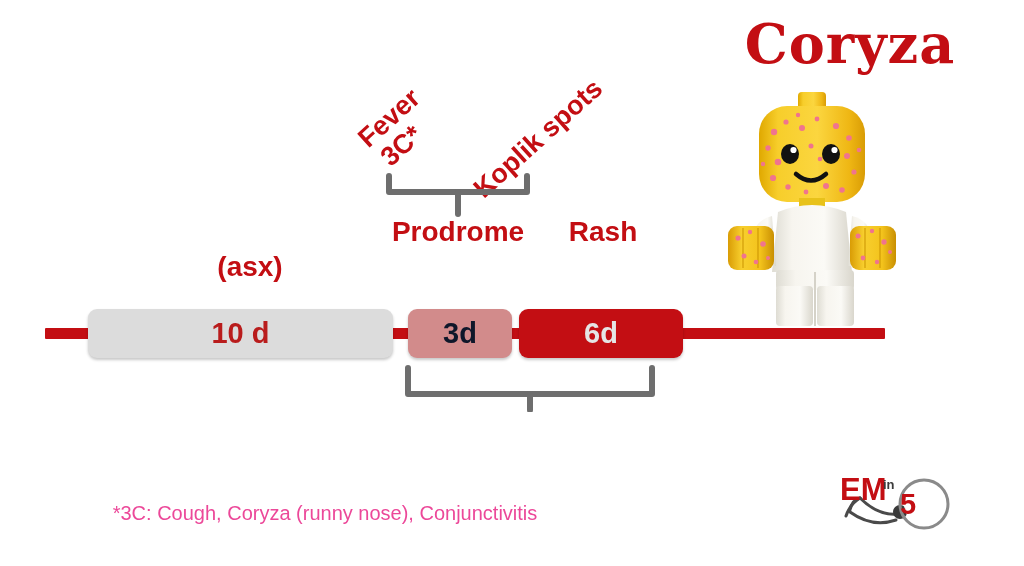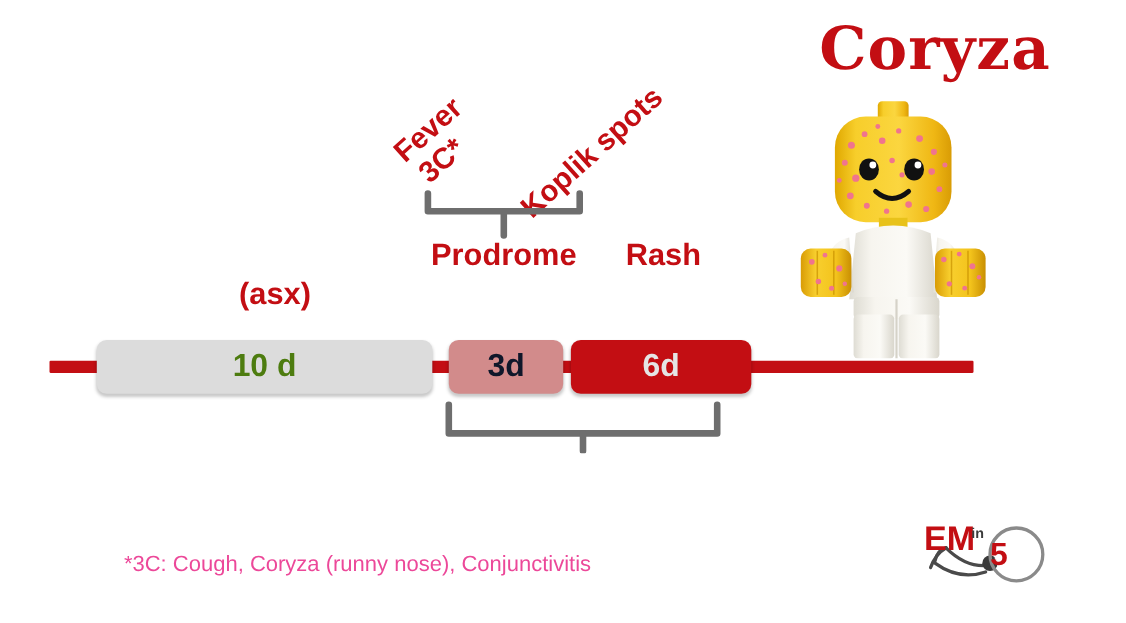--- a/index.html
+++ b/index.html
@@ -105,21 +105,21 @@
     align-items: center;
     justify-content: center;
     font-weight: bold;
     font-size: 29px;
     box-shadow: 0 2px 3px rgba(0,0,0,0.22);
   }
   #seg-incubation {
     left: 88px;
     width: 305px;
     background: #DCDCDC;
-    color: #4d7c0f;
+    color: #b91c1c;
   }
   #seg-prodrome {
     left: 408px;
     width: 104px;
     background: #D28B8B;
     color: #0f172a;
   }
   #seg-rash {
     left: 519px;
     width: 164px;

